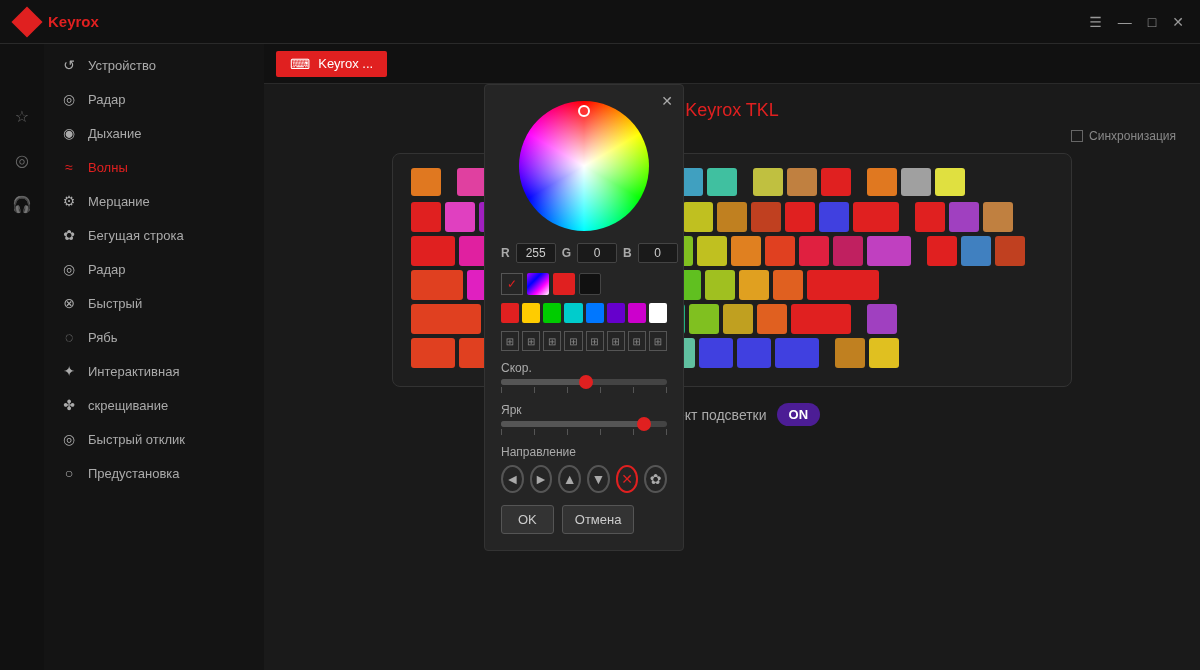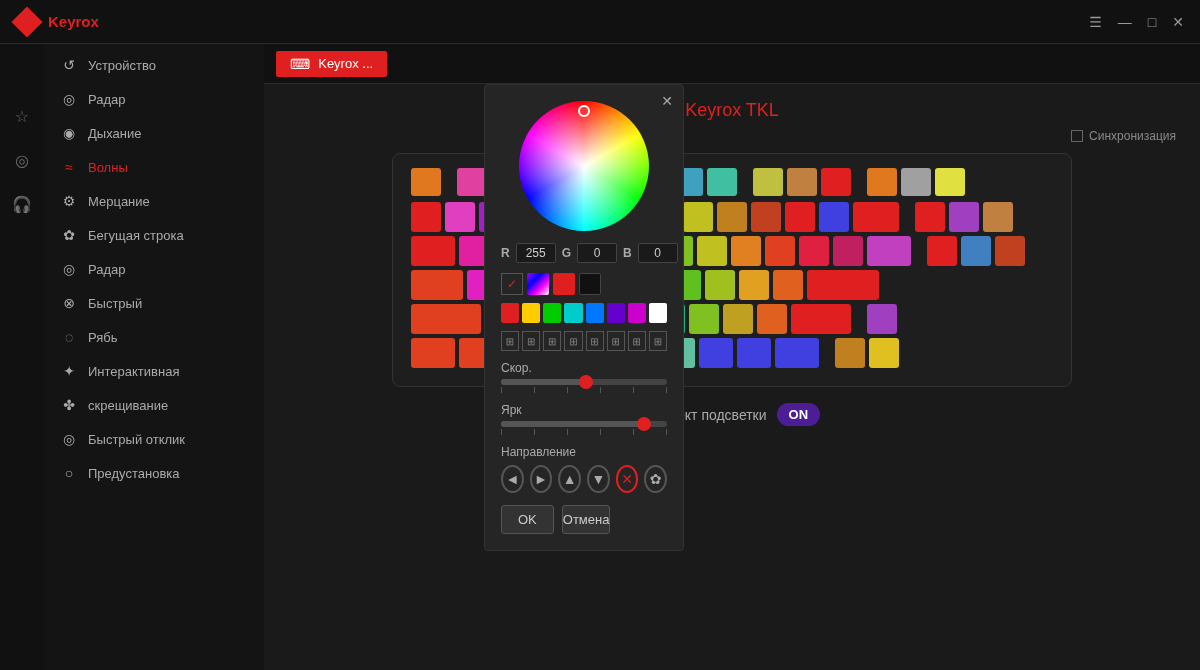--- a/index.html
+++ b/index.html
@@ -417,21 +417,21 @@
     .btn-ok {
       padding: 6px 16px;
       background: #333;
       border: 1px solid #555;
       color: #ccc;
       border-radius: 3px;
       cursor: pointer;
       font-size: 13px;
     }
     .btn-cancel {
-      padding: 6px 0;
+      padding: 6px 12px;
       background: #333;
       border: 1px solid #555;
       color: #ccc;
       border-radius: 3px;
       cursor: pointer;
       font-size: 13px;
     }
   </style>
 </head>
 <body>

